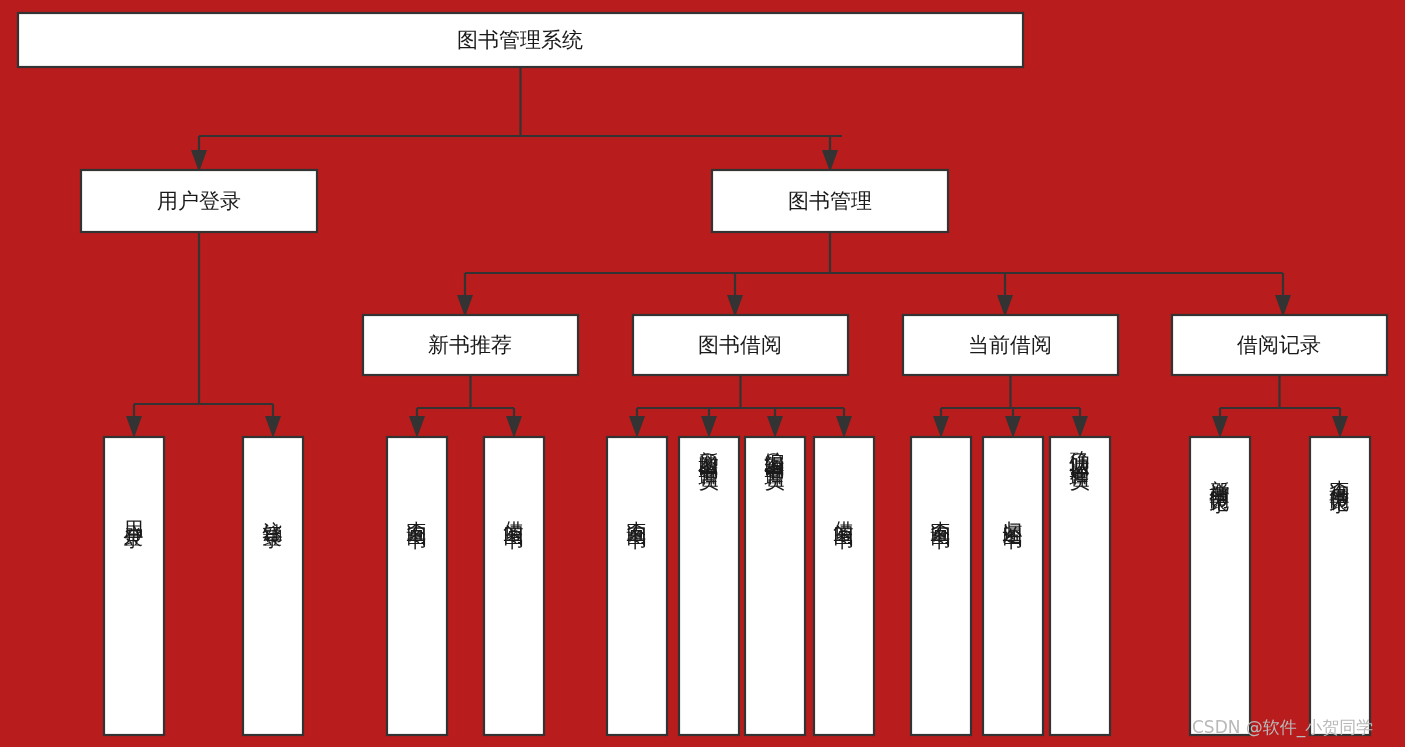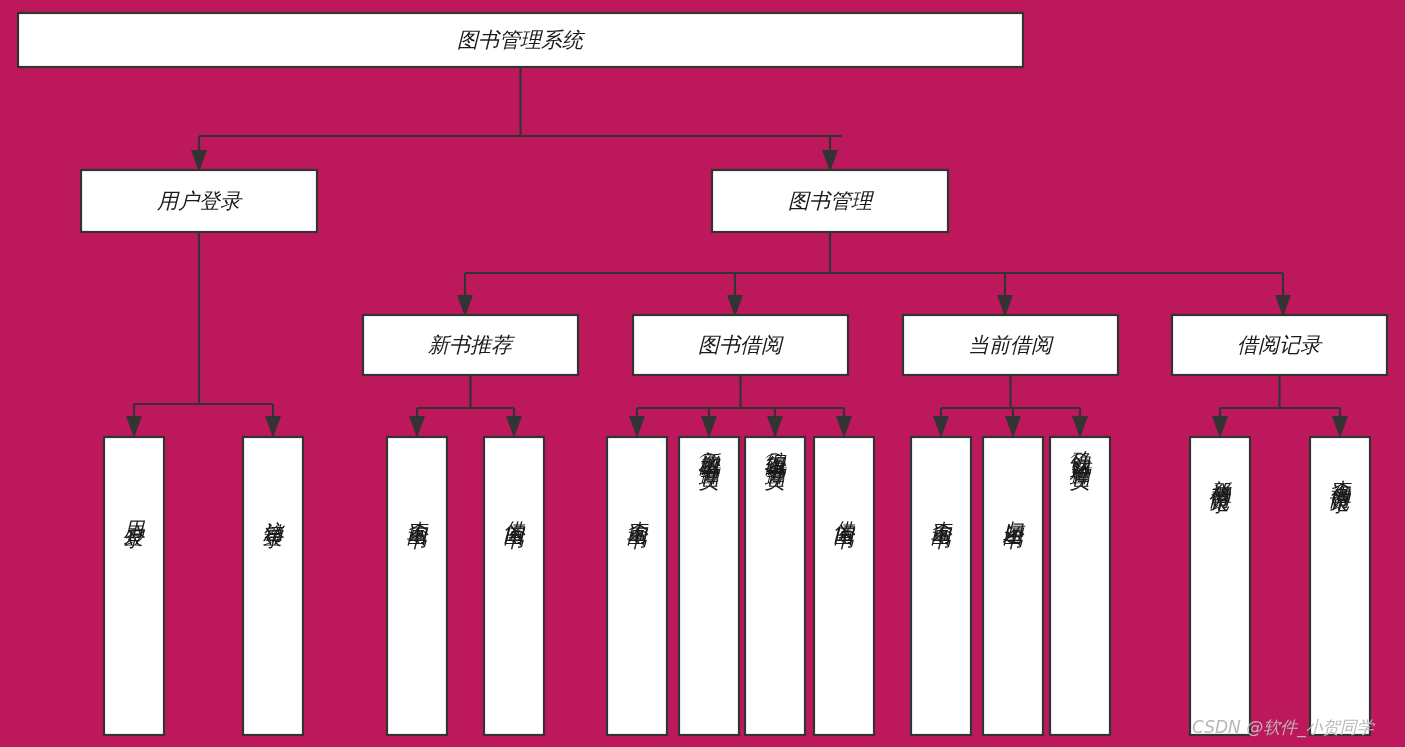--- a/index.html
+++ b/index.html
@@ -11,22 +11,21 @@
   body {
     width: 1405px;
     height: 747px;
     font-family: "DejaVu Sans", "Liberation Sans", sans-serif;
     overflow: hidden;
   }
   #diagram-root {
     position: relative;
     width: 1405px;
     height: 747px;
-    background: #be185d;
-    font-style: italic;
+    background: #b91c1c;
   }
   svg#tree-svg {
     display: block;
     width: 1405px;
     height: 747px;
   }
   .node-box {
     fill: #ffffff;
     stroke: #333333;
     stroke-width: 2.2;

